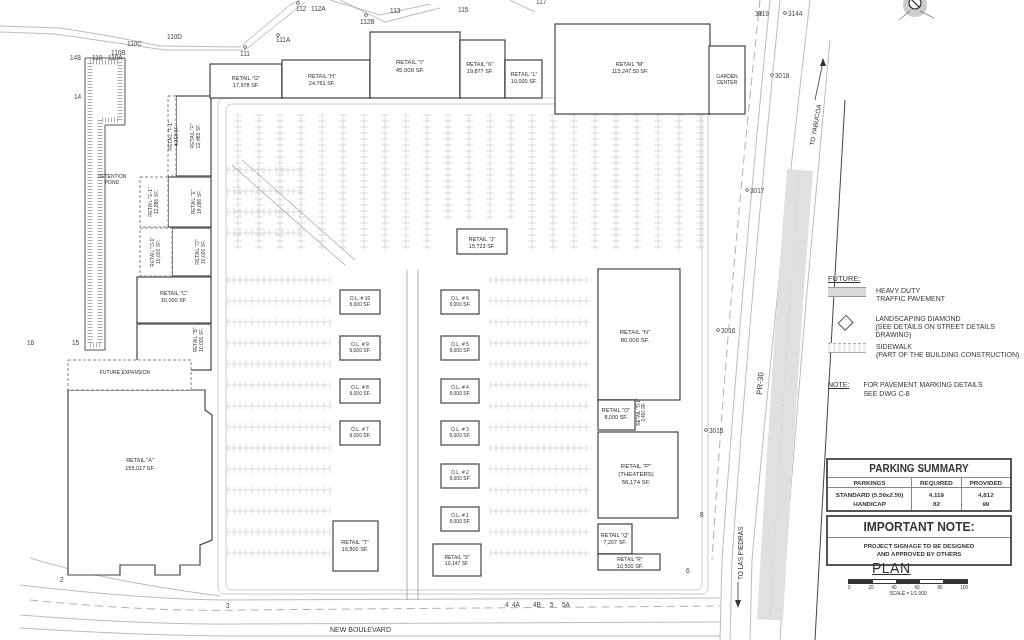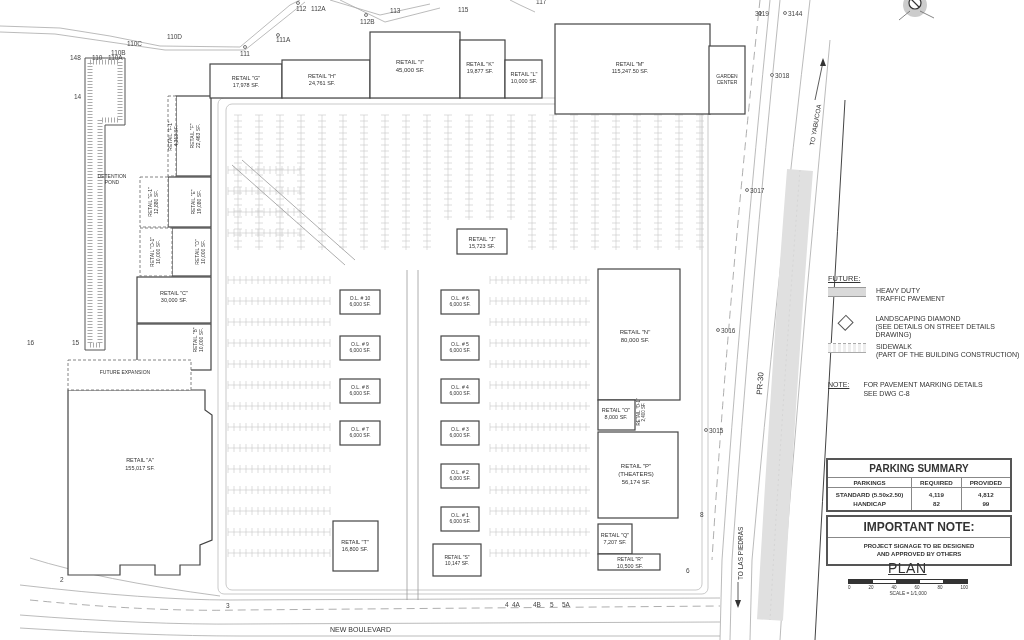--- a/index.html
+++ b/index.html
@@ -22,21 +22,21 @@
   .diamond{width:10px;height:10px;border:1.3px solid #555;transform:rotate(45deg);margin:2px 14px 0 12px;}
   .note{position:absolute;left:828px;top:380px;font-size:7px;line-height:9px;display:flex;gap:14px;}
   .note .k{text-decoration:underline;}
   table.ps{position:absolute;left:826px;top:458px;width:186px;border-collapse:collapse;border:2px solid #555;font-size:6.2px;font-weight:bold;}
   table.ps td,table.ps th{border:1px solid #888;text-align:center;padding:1px 2px;}
   table.ps .cap{font-size:10px;padding:3px;}
   table.ps tr.body td{border-top:none;border-bottom:none;}
   .imp{position:absolute;left:826px;top:515px;width:182px;border:2px solid #555;font-weight:bold;text-align:center;}
   .imp .h{font-size:12px;padding:3px 0;border-bottom:1px solid #888;}
   .imp .b{font-size:6px;line-height:8px;padding:4px 0 6px;}
-  .plan-title{position:absolute;left:872px;top:560px;font-size:14px;text-decoration:underline;letter-spacing:0.5px;margin-left:16px;}
+  .plan-title{position:absolute;left:872px;top:560px;font-size:14px;text-decoration:underline;letter-spacing:0.5px;}
   .scale{position:absolute;left:848px;top:579px;width:120px;}
   .scale .bar{height:3px;background:linear-gradient(90deg,#333 0 20%,#fff 20% 40%,#333 40% 60%,#fff 60% 80%,#333 80% 100%);border:1px solid #333;}
   .scale .ticks{display:flex;justify-content:space-between;font-size:4.5px;margin-top:1px;}
   .scale .txt{text-align:center;font-size:4.8px;margin-top:1px;}
 </style>
 </head>
 <body>
 
 <svg id="plan" viewBox="0 0 1024 640" xmlns="http://www.w3.org/2000/svg">
 

